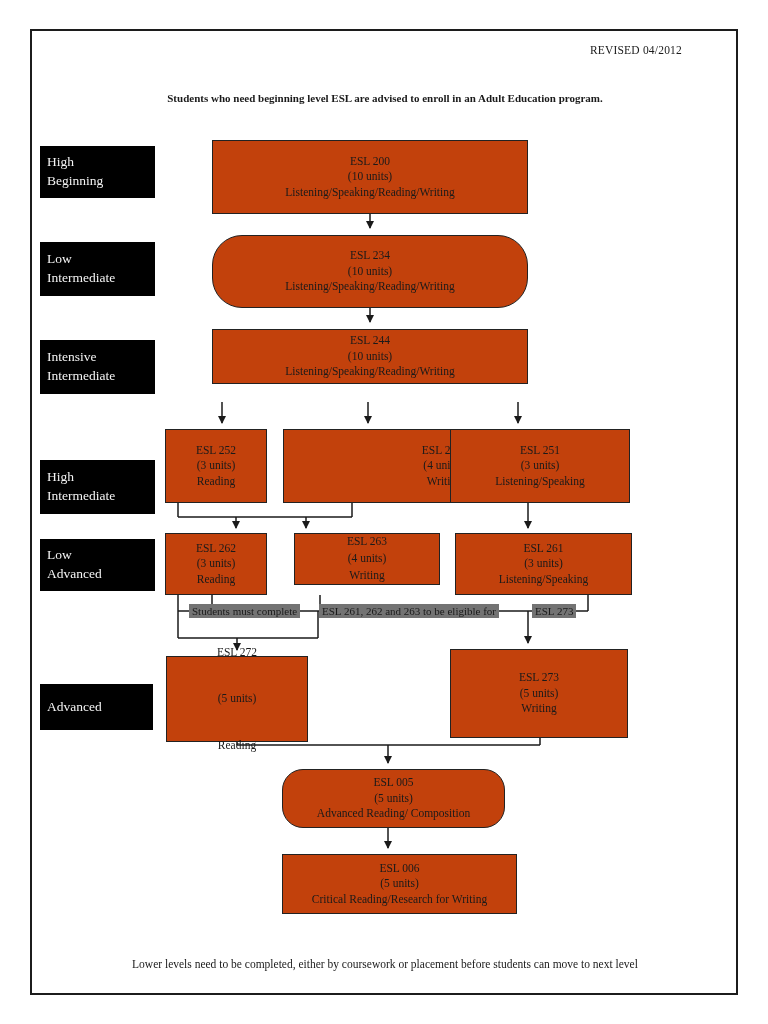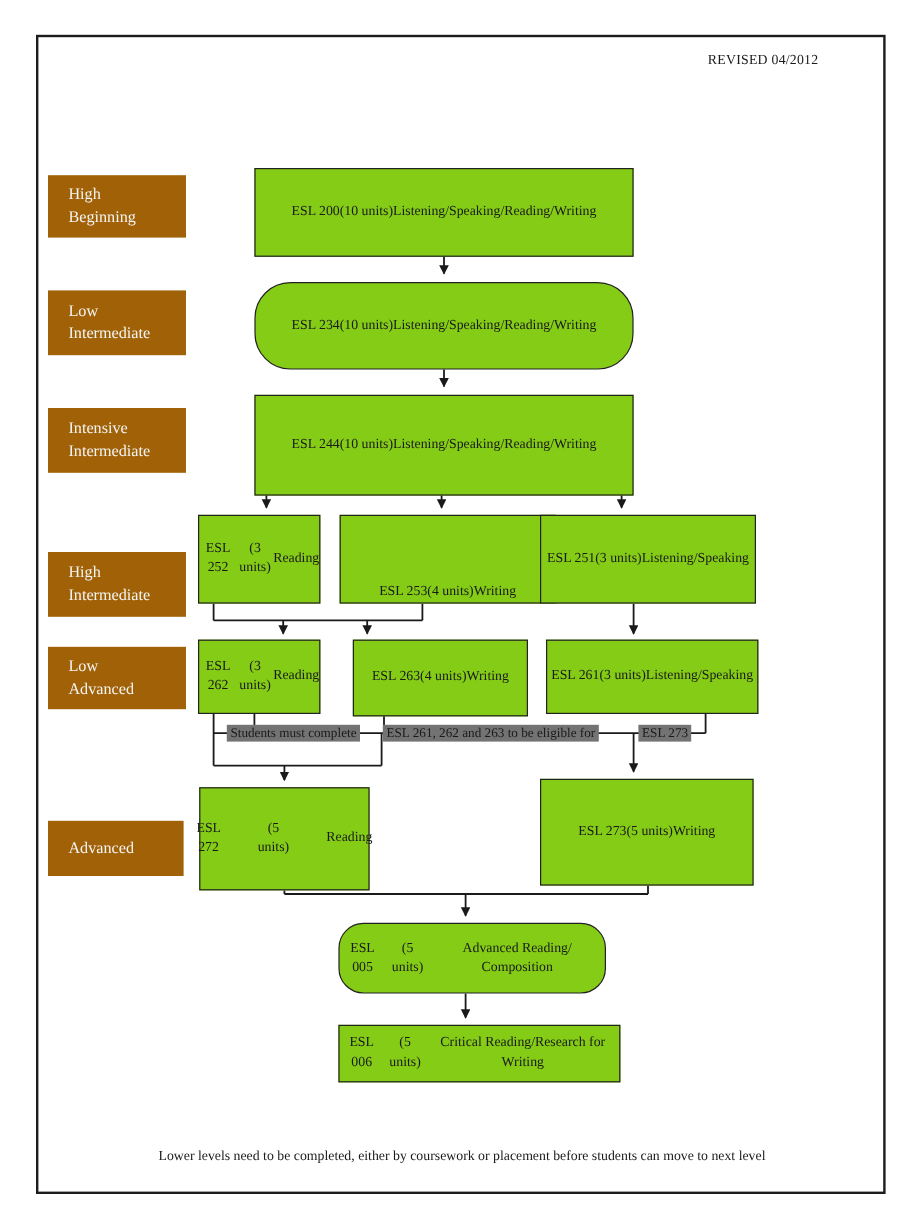--- a/index.html
+++ b/index.html
@@ -6,37 +6,38 @@
   #canvas{position:relative;width:768px;height:1024px;background:#ffffff;overflow:hidden;
           font-family:"Liberation Serif","DejaVu Serif",serif;color:#1a1a1a;}
   .page-border{position:absolute;left:30px;top:29px;width:708px;height:966px;
                border:2px solid #1c1c1c;background:#ffffff;box-sizing:border-box;}
   .revised{position:absolute;left:480px;top:44px;width:202px;text-align:right;
            font-size:11.5px;letter-spacing:.2px;}
   .title{position:absolute;left:30px;top:59px;width:710px;text-align:center;
          font-size:15.5px;font-weight:bold;letter-spacing:.6px;}
   .subtitle{position:absolute;left:30px;top:92px;width:710px;text-align:center;
             font-size:11px;font-weight:bold;}
-  .level{position:absolute;background:#a16207;color:#f4f4f4;display:flex;flex-direction:column;
-         justify-content:center;padding-left:17px;box-sizing:border-box;font-size:13.5px;line-height:1.4;}
-  .course{position:absolute;background:#84cc16;border:1.5px solid #222222;box-sizing:border-box;
-          display:flex;flex-direction:row;align-items:center;justify-content:center;
+  .level{position:absolute;background:#000000;color:#f4f4f4;display:flex;flex-direction:column;
+         justify-content:center;padding-left:7px;box-sizing:border-box;font-size:13.5px;line-height:1.4;}
+  .course{position:absolute;background:#c2410c;border:1.5px solid #222222;box-sizing:border-box;
+          display:flex;flex-direction:column;align-items:center;justify-content:center;
           text-align:center;font-size:11.5px;line-height:1.35;}
   .connectors{position:absolute;left:0;top:0;pointer-events:none;}
   .rail-seg{position:absolute;top:604px;background:#737373;font-size:11px;line-height:14px;
             padding:0 3px;white-space:nowrap;}
   .footnote{position:absolute;left:30px;top:958px;width:710px;text-align:center;font-size:11.5px;}
 </style>
 </head>
 <body>
 
 <div id="canvas">
   <div class="page-border"></div>
 
   <div class="revised">REVISED 04/2012</div>
+  <div class="subtitle">Students who need beginning level ESL are advised to enroll in an Adult Education program.</div>
 
   <svg class="connectors" width="768" height="1024" viewBox="0 0 768 1024">
     <defs>
       <marker id="arw" markerWidth="9" markerHeight="9" refX="7" refY="4" orient="auto" markerUnits="userSpaceOnUse">
         <path d="M0,0 L8,4 L0,8 Z" fill="#1a1a1a"></path>
       </marker>
     </defs>
     <g stroke="#1a1a1a" stroke-width="1.5" fill="none">
       <line x1="370" y1="214" x2="370" y2="228" marker-end="url(#arw)"></line>
       <line x1="370" y1="308" x2="370" y2="322" marker-end="url(#arw)"></line>
@@ -93,21 +94,21 @@
   <div class="course" style="left:212px;top:140px;width:316px;height:74px;">
     <div>ESL 200</div>
     <div>(10 units)</div>
     <div>Listening/Speaking/Reading/Writing</div>
   </div>
   <div class="course" style="left:212px;top:235px;width:316px;height:73px;border-radius:30px;">
     <div>ESL 234</div>
     <div>(10 units)</div>
     <div>Listening/Speaking/Reading/Writing</div>
   </div>
-  <div class="course" style="left:212px;top:329px;width:316px;height:84px;">
+  <div class="course" style="left:212px;top:329px;width:316px;height:55px;">
     <div>ESL 244</div>
     <div>(10 units)</div>
     <div>Listening/Speaking/Reading/Writing</div>
   </div>
   <div class="course" style="left:165px;top:429px;width:102px;height:74px;">
     <div>ESL 252</div>
     <div>(3 units)</div>
     <div>Reading</div>
   </div>
   <div class="course" style="left:283px;top:429px;width:180px;height:74px;align-items:flex-end;">
@@ -118,21 +119,21 @@
   <div class="course" style="left:450px;top:429px;width:180px;height:74px;">
     <div>ESL 251</div>
     <div>(3 units)</div>
     <div>Listening/Speaking</div>
   </div>
   <div class="course" style="left:165px;top:533px;width:102px;height:62px;">
     <div>ESL 262</div>
     <div>(3 units)</div>
     <div>Reading</div>
   </div>
-  <div class="course" style="left:294px;top:533px;width:146px;height:64px;">
+  <div class="course" style="left:294px;top:533px;width:146px;height:52px;justify-content:space-between;">
     <div>ESL 263</div>
     <div>(4 units)</div>
     <div>Writing</div>
   </div>
   <div class="course" style="left:455px;top:533px;width:177px;height:62px;">
     <div>ESL 261</div>
     <div>(3 units)</div>
     <div>Listening/Speaking</div>
   </div>
   <div class="course" style="left:166px;top:656px;width:142px;height:86px;gap:31px;">
@@ -143,21 +144,21 @@
   <div class="course" style="left:450px;top:649px;width:178px;height:89px;">
     <div>ESL 273</div>
     <div>(5 units)</div>
     <div>Writing</div>
   </div>
   <div class="course" style="left:282px;top:769px;width:223px;height:59px;border-radius:21px;">
     <div>ESL 005</div>
     <div>(5 units)</div>
     <div>Advanced Reading/ Composition</div>
   </div>
-  <div class="course" style="left:282px;top:854px;width:235px;height:48px;">
+  <div class="course" style="left:282px;top:854px;width:235px;height:60px;">
     <div>ESL 006</div>
     <div>(5 units)</div>
     <div>Critical Reading/Research for Writing</div>
   </div>
 
   <span class="rail-seg" style="left:189px;">Students must complete</span>
   <span class="rail-seg" style="left:319px;">ESL 261, 262 and 263 to be eligible for</span>
   <span class="rail-seg" style="left:532px;">ESL 273</span>
 
   <div class="footnote">Lower levels need to be completed, either by coursework or placement before students can move to next level</div>

